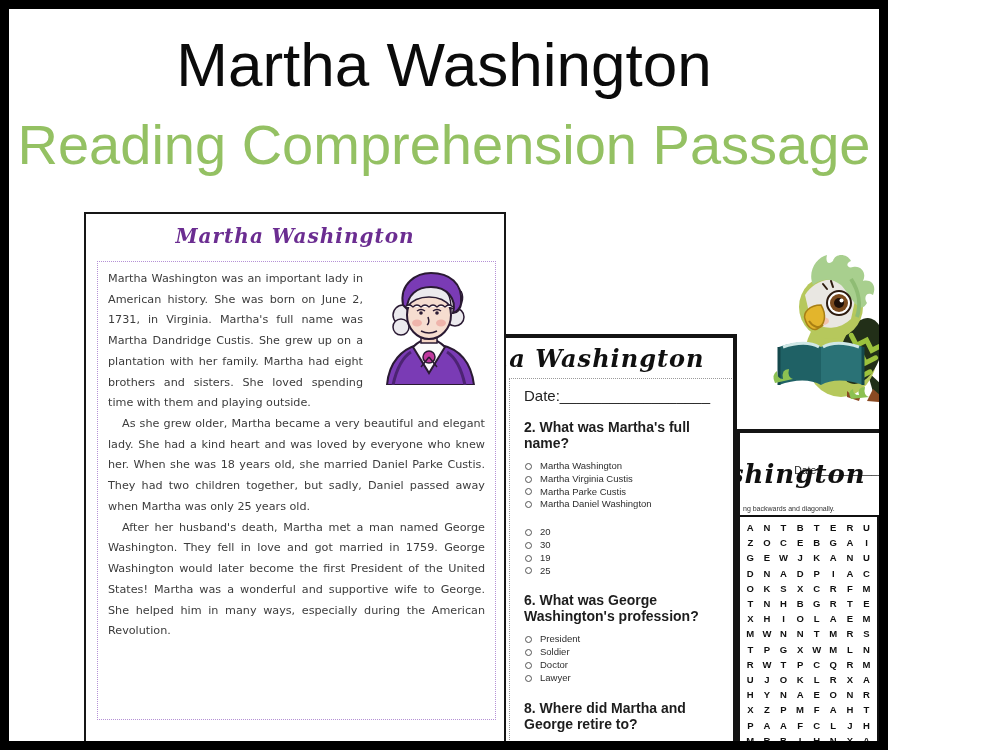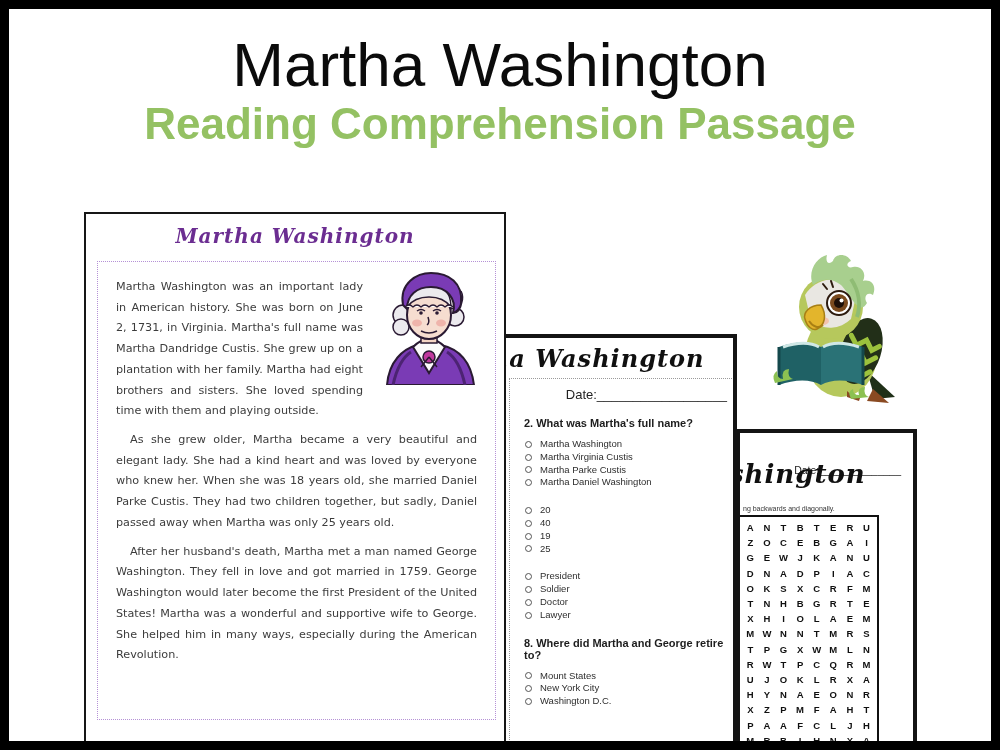--- a/index.html
+++ b/index.html
@@ -1,48 +1,48 @@
 <!DOCTYPE html>
 <html><head>
 <meta charset="utf-8">
 <style>
   html,body{margin:0;padding:0;background:#fff;}
-  .frame{position:relative;width:1000px;height:750px;box-sizing:border-box;
+  .frame{position:relative;width:888px;height:750px;box-sizing:border-box;
          border:9px solid #000;background:#fff;overflow:hidden;
          font-family:"Liberation Sans",sans-serif;}
   .main-title{position:absolute;top:20px;left:0;width:100%;text-align:center;
               font-size:62px;font-weight:400;color:#0b0b0b;letter-spacing:0px;}
-  .main-subtitle{position:absolute;top:90px;left:0;width:100%;text-align:center;
-              font-size:44px;font-weight:700;color:#94c163;}
+  .main-subtitle{position:absolute;top:103px;left:0;width:100%;text-align:center;
+              font-size:56px;font-weight:400;color:#94c163;}
 
   
   .page1{position:absolute;left:75px;top:203px;width:422px;height:534px;
          background:#fff;border:2px solid #161616;box-sizing:border-box;z-index:3;}
   .p1-title{margin-top:10px;text-align:center;font-family:"DejaVu Serif",serif;
             font-style:italic;font-weight:bold;font-size:20px;color:#6b2d91;letter-spacing:1px;}
   .p1-box{position:absolute;left:11px;right:8px;top:47px;bottom:24px;
           border:1px dotted #b591d6;padding:7px 10px;overflow:hidden;
           font-family:"DejaVu Sans",sans-serif;font-size:11.2px;line-height:1.85;
           color:#3c3c3c;text-align:justify;}
-  .p1-box p{margin:8px;text-indent:14px;}
+  .p1-box p{margin:0;text-indent:14px;}
   .p1-box p:first-of-type{text-indent:0;}
   .portrait{float:right;width:112px;height:116px;margin:0 0 4px 10px;}
 
   
   .page2{position:absolute;left:490px;top:325px;width:238px;height:430px;
          background:#fff;border:4px solid #141414;box-sizing:border-box;z-index:2;overflow:hidden;}
   .p2-title{position:absolute;top:6px;left:-82px;white-space:nowrap;
             font-family:"DejaVu Serif",serif;font-style:italic;font-weight:bold;
             font-size:24px;color:#101010;letter-spacing:1px;}
   .p2-box{position:absolute;left:6px;top:40px;width:205px;bottom:-6px;
           border:1px dotted #9a9a9a;border-bottom:none;padding:6px 6px 0 14px;}
-  .date-row{text-align:right;font-size:13px;color:#222;margin:2px 2px 4px 0;}
+  .date-row{font-size:15px;color:#222;margin:2px 2px 4px 0;}
   .q-block{margin-top:15px;}
   .q-block:first-of-type{margin-top:6px;}
-  .q-text{font-size:11px;font-weight:bold;color:#1d1d1d;margin-bottom:9px;}
+  .q-text{font-size:14px;font-weight:bold;color:#1d1d1d;margin-bottom:9px;}
   .q-option{display:flex;align-items:center;font-size:9.5px;color:#2e2e2e;
             line-height:12.8px;}
   .bullet{display:inline-block;width:5px;height:5px;border:1px solid #555;
           border-radius:50%;margin:0 8px 0 1px;flex:0 0 auto;}
 
   
   .page3{position:absolute;left:727px;top:420px;width:181px;height:330px;
          background:#fff;border:4px solid #141414;box-sizing:border-box;z-index:1;overflow:hidden;}
   .p3-date{position:absolute;top:8px;right:12px;font-size:10.5px;color:#222;margin-top:23px;}
   .p3-title{position:absolute;top:26px;left:-180px;white-space:nowrap;
@@ -134,33 +134,34 @@
           </div>
       </div>
 
       <div class="q-block">
         <div class="q-option">
             <span class="bullet"></span>
             <span>20</span>
           </div>
         <div class="q-option">
             <span class="bullet"></span>
-            <span>40</span>
+            <span>30</span>
           </div>
         <div class="q-option">
             <span class="bullet"></span>
             <span>19</span>
           </div>
         <div class="q-option">
             <span class="bullet"></span>
             <span>25</span>
           </div>
       </div>
 
       <div class="q-block">
+        <div class="q-text">6. What was George Washington's profession?</div>
         <div class="q-option">
             <span class="bullet"></span>
             <span>President</span>
           </div>
         <div class="q-option">
             <span class="bullet"></span>
             <span>Soldier</span>
           </div>
         <div class="q-option">
             <span class="bullet"></span>

